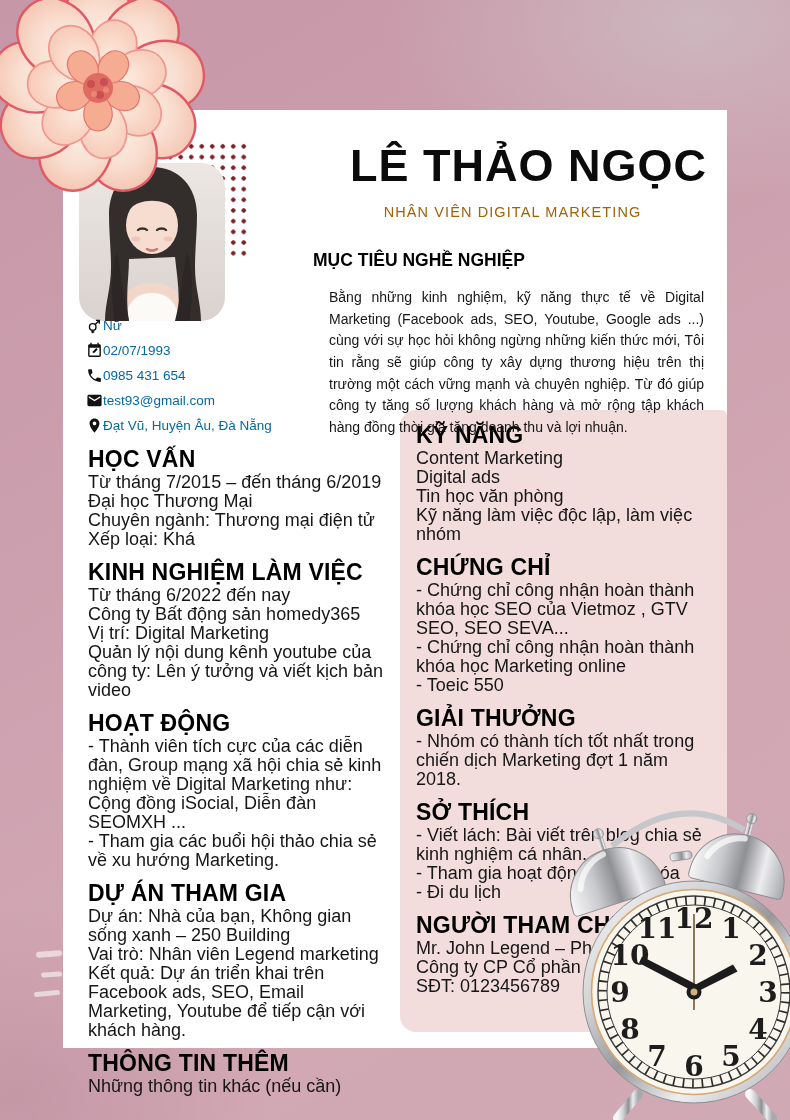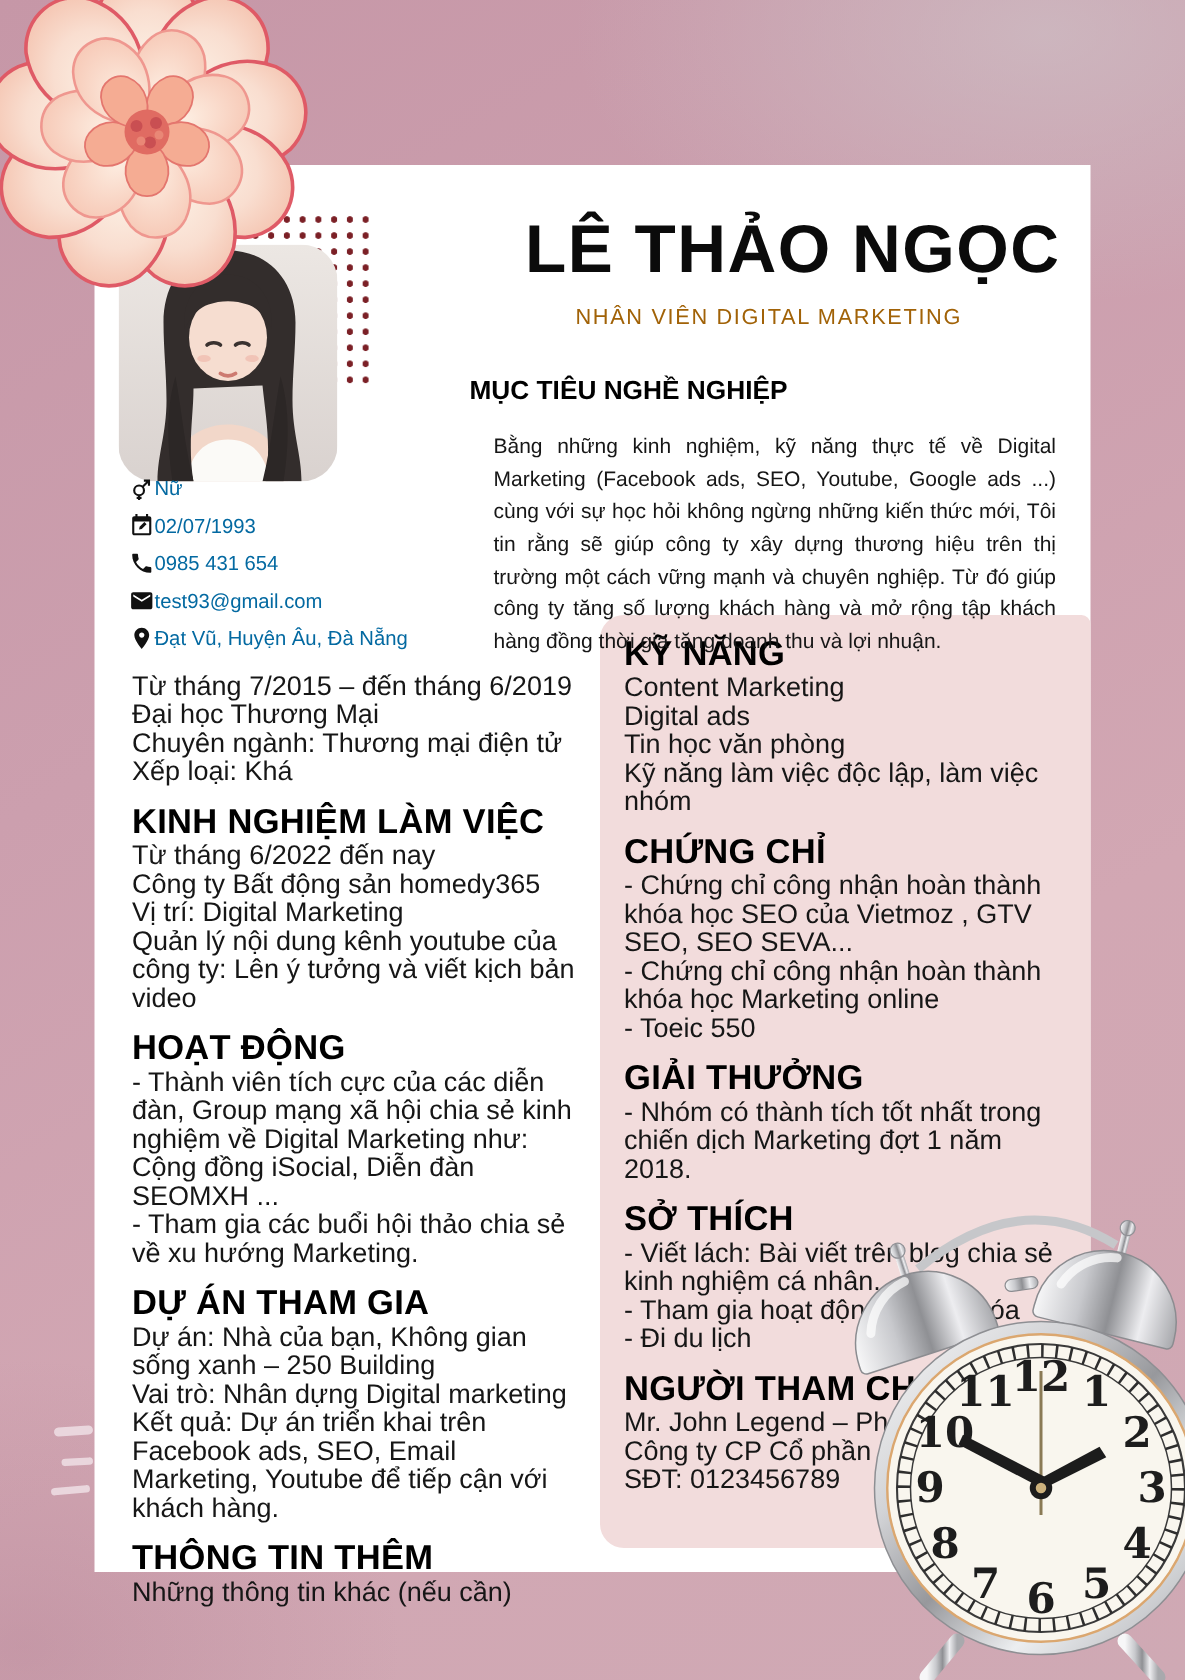--- a/index.html
+++ b/index.html
@@ -122,41 +122,42 @@
       <svg width="17" height="17" viewBox="0 0 24 24">
           <path d="M12 2C8.13 2 5 5.13 5 9c0 5.25 7 13 7 13s7-7.75 7-13c0-3.87-3.13-7-7-7zm0 9.5c-1.38 0-2.5-1.12-2.5-2.5s1.12-2.5 2.5-2.5 2.5 1.12 2.5 2.5-1.12 2.5-2.5 2.5z" fill="#111"></path>
         </svg>
     </span>
     <span>Đạt Vũ, Huyện Âu, Đà Nẵng</span>
   </div>
 </div>
 
 <div class="left-col">
   <div class="section">
+    <h3>HỌC VẤN</h3>
     <div class="line">Từ tháng 7/2015 – đến tháng 6/2019</div>
     <div class="line">Đại học Thương Mại</div>
     <div class="line">Chuyên ngành: Thương mại điện tử</div>
     <div class="line">Xếp loại: Khá</div>
   </div>
   <div class="section">
     <h3>KINH NGHIỆM LÀM VIỆC</h3>
     <div class="line">Từ tháng 6/2022 đến nay</div>
     <div class="line">Công ty Bất động sản homedy365</div>
     <div class="line">Vị trí: Digital Marketing</div>
     <div class="line">Quản lý nội dung kênh youtube của công ty: Lên ý tưởng và viết kịch bản video</div>
   </div>
   <div class="section">
     <h3>HOẠT ĐỘNG</h3>
     <div class="line">- Thành viên tích cực của các diễn đàn, Group mạng xã hội chia sẻ kinh nghiệm về Digital Marketing như: Cộng đồng iSocial, Diễn đàn SEOMXH ...</div>
     <div class="line">- Tham gia các buổi hội thảo chia sẻ về xu hướng Marketing.</div>
   </div>
   <div class="section">
     <h3>DỰ ÁN THAM GIA</h3>
     <div class="line">Dự án: Nhà của bạn, Không gian sống xanh – 250 Building</div>
-    <div class="line">Vai trò: Nhân dựng Digital marketing</div>
+    <div class="line">Vai trò: Nhân viên Legend marketing</div>
     <div class="line">Kết quả: Dự án triển khai trên Facebook ads, SEO, Email Marketing, Youtube để tiếp cận với khách hàng.</div>
   </div>
   <div class="section">
     <h3>THÔNG TIN THÊM</h3>
     <div class="line">Những thông tin khác (nếu cần)</div>
   </div>
 </div>
 
 <div class="panel">
   <div class="section">

